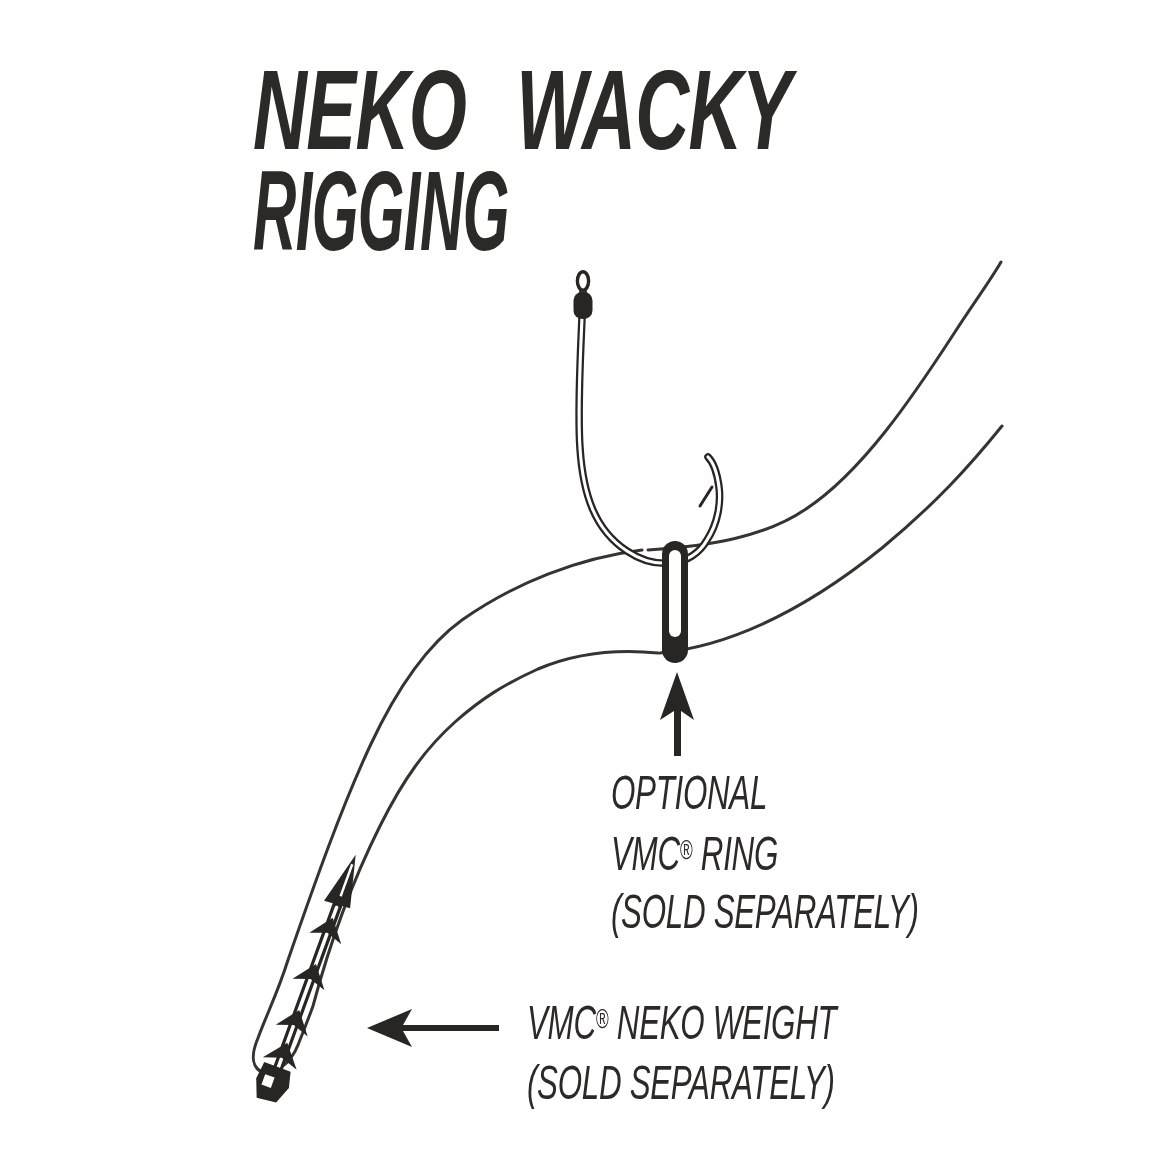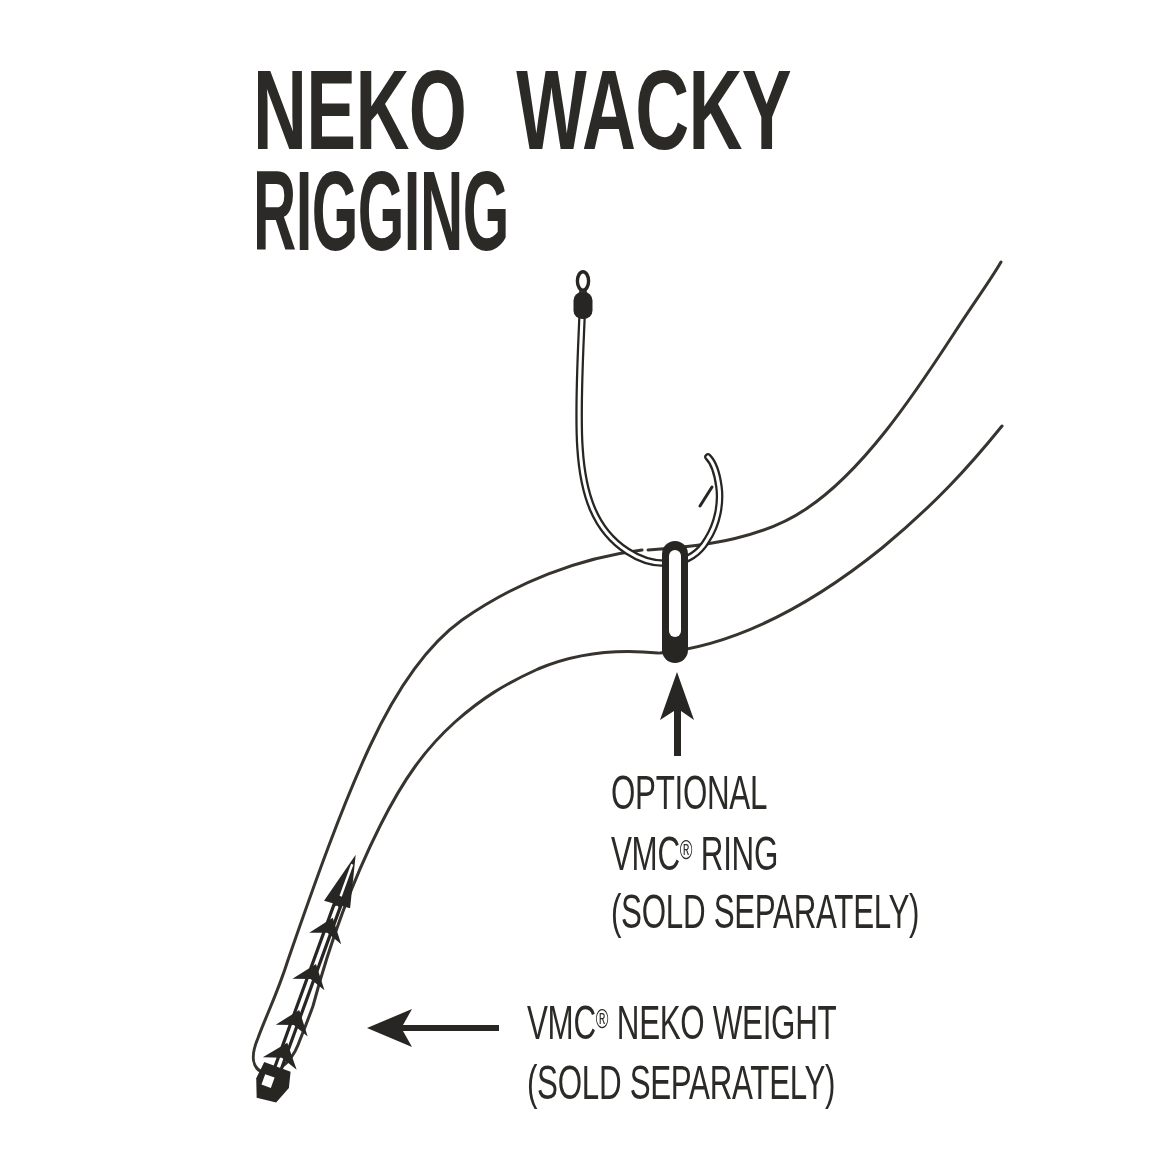--- a/index.html
+++ b/index.html
@@ -3,20 +3,21 @@
 <meta charset="utf-8">
 <style>
   html, body { margin: 0; padding: 0; background: #ffffff; }
   #stage {
     position: relative;
     width: 1155px; height: 1155px;
     background: var(--background, #ffffff);
     overflow: hidden;
     font-family: "Liberation Sans", "DejaVu Sans", sans-serif;
     color: var(--ink, #2b2a27);
+    font-style: italic;
   }
   #art { position: absolute; left: 0; top: 0; width: 1155px; height: 1155px; }
 
   
   .worm-stroke { fill: none; stroke: var(--line, #37332e); stroke-width: 3; stroke-linecap: round; }
   .hook-out    { fill: none; stroke: var(--fill, #282623); stroke-width: 7.6; stroke-linecap: round; }
   .hook-in     { fill: none; stroke: #ffffff; stroke-width: 3.1; stroke-linecap: round; }
   .ink-fill    { fill: var(--fill, #282623); stroke: none; }
   .white-fill  { fill: #ffffff; stroke: none; }
   .thin-ink    { fill: none; stroke: var(--fill, #282623); stroke-width: 3; stroke-linecap: round; }

